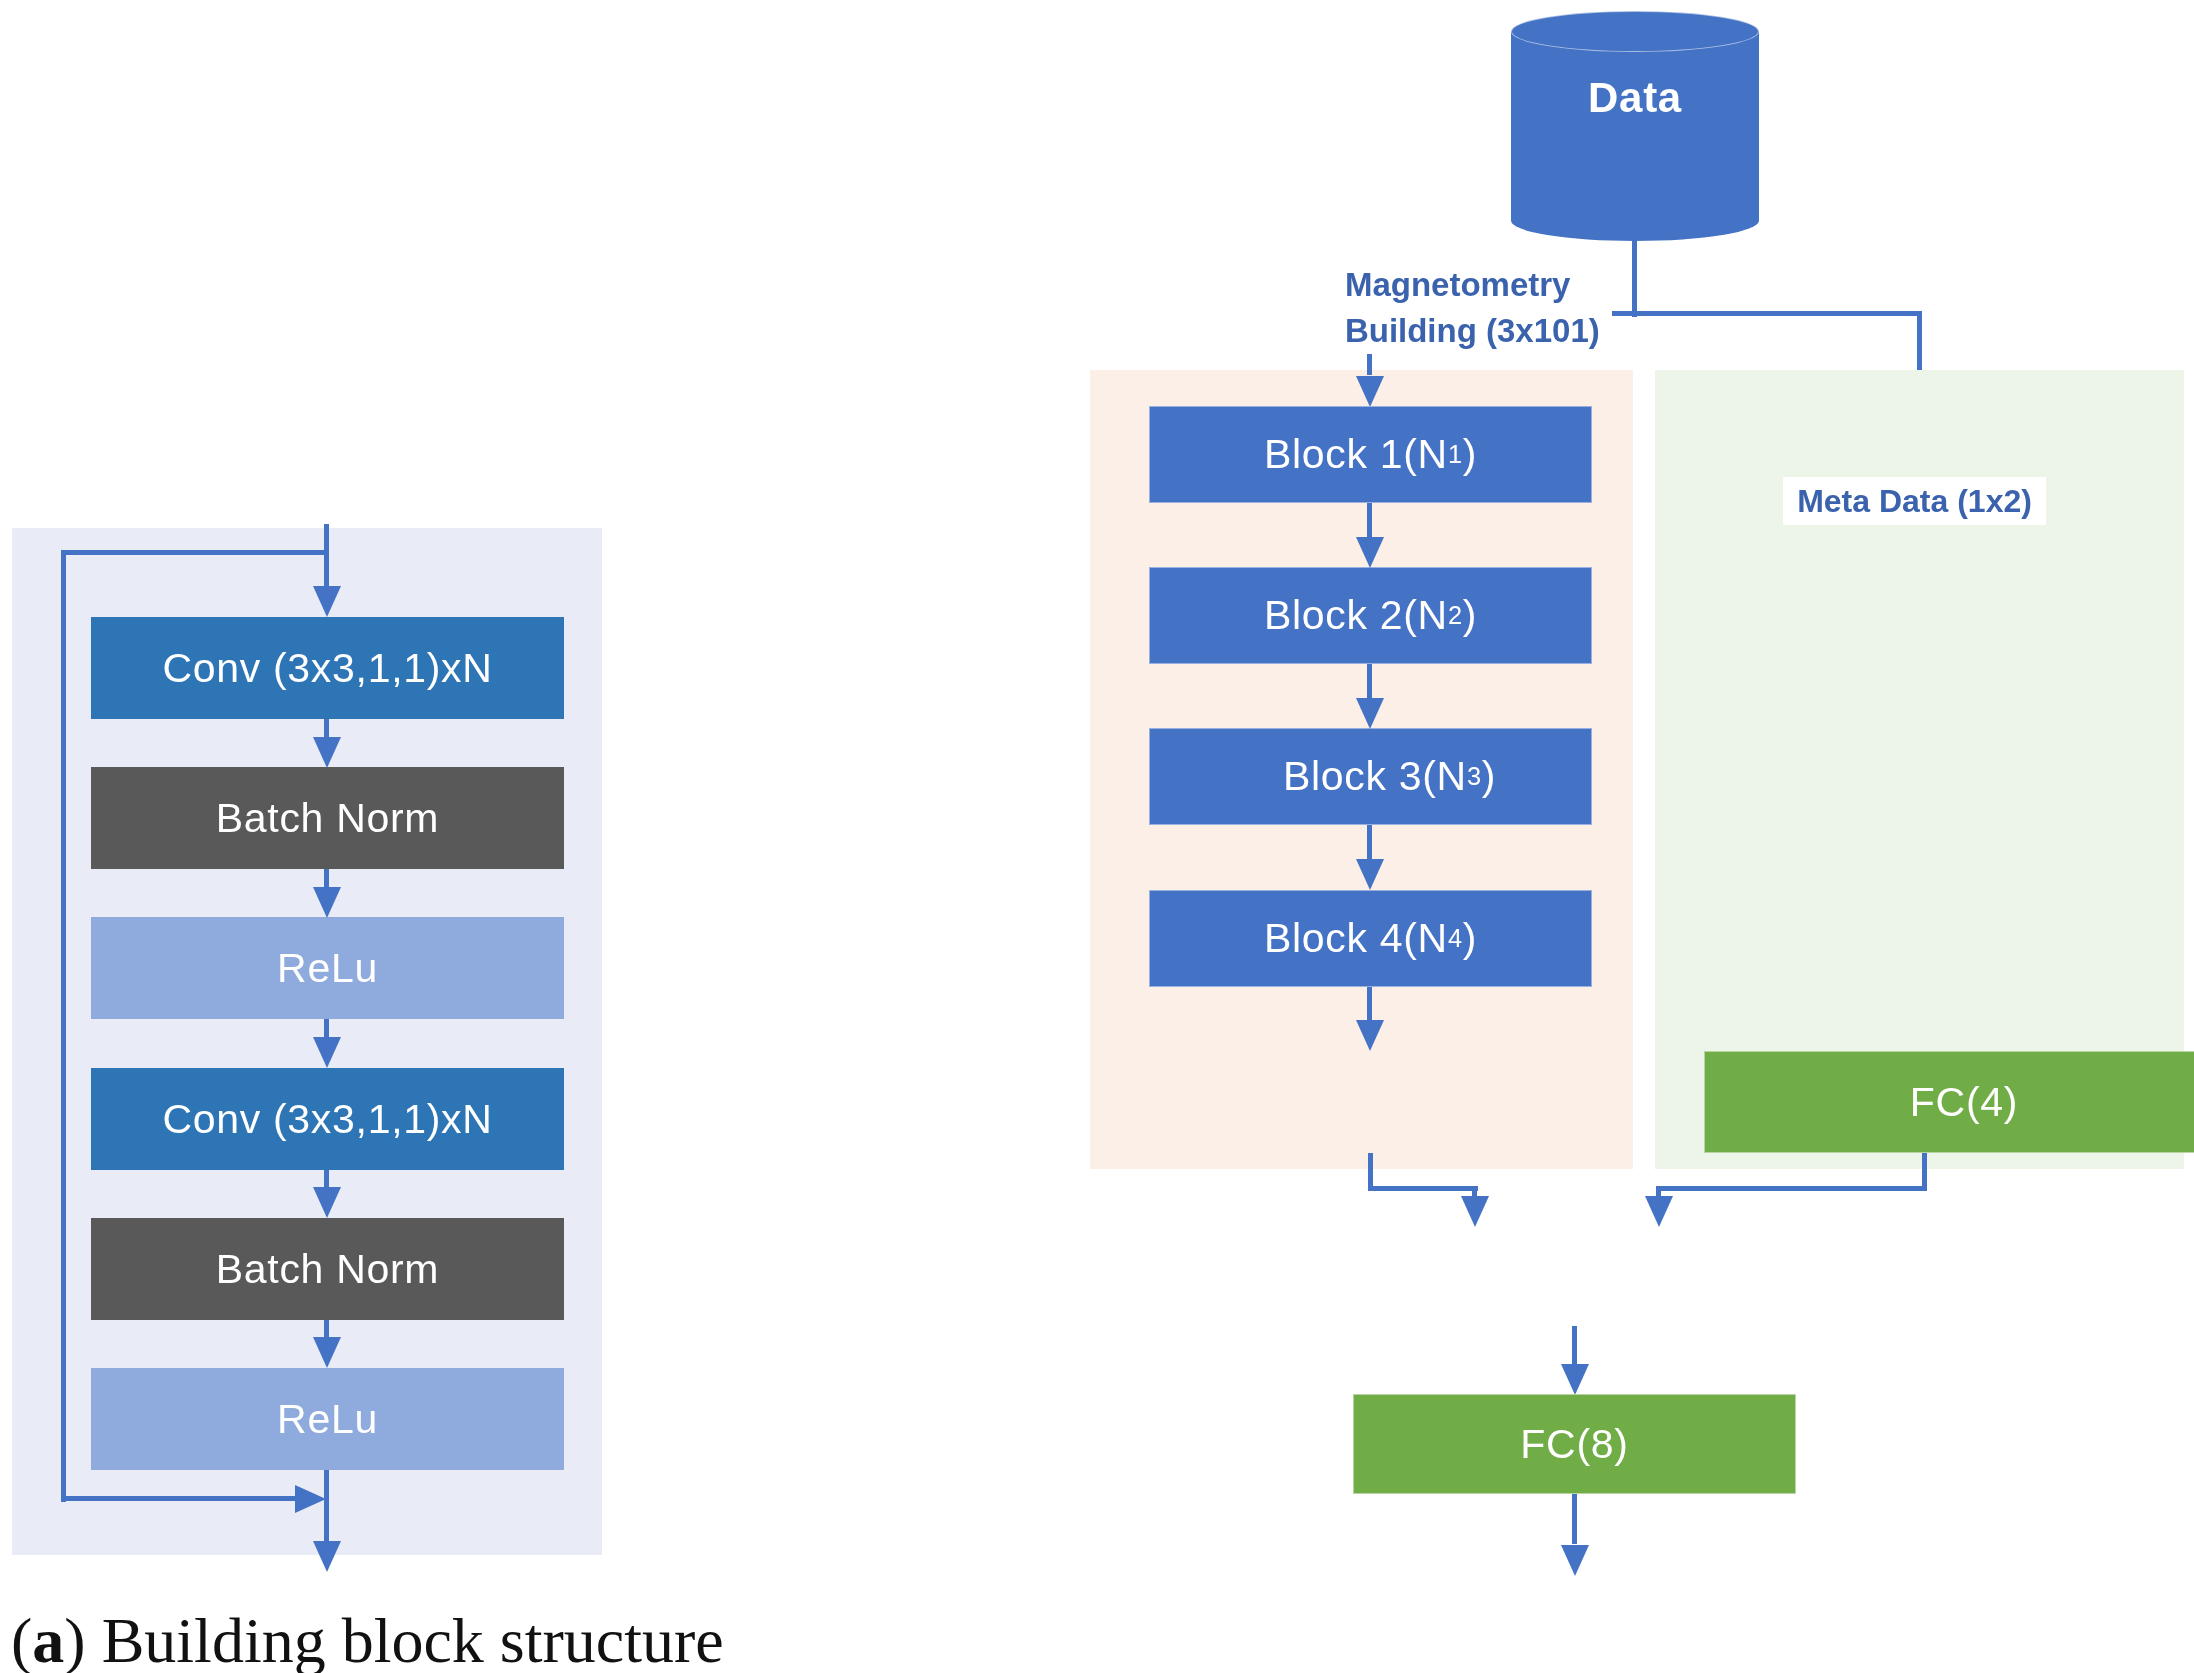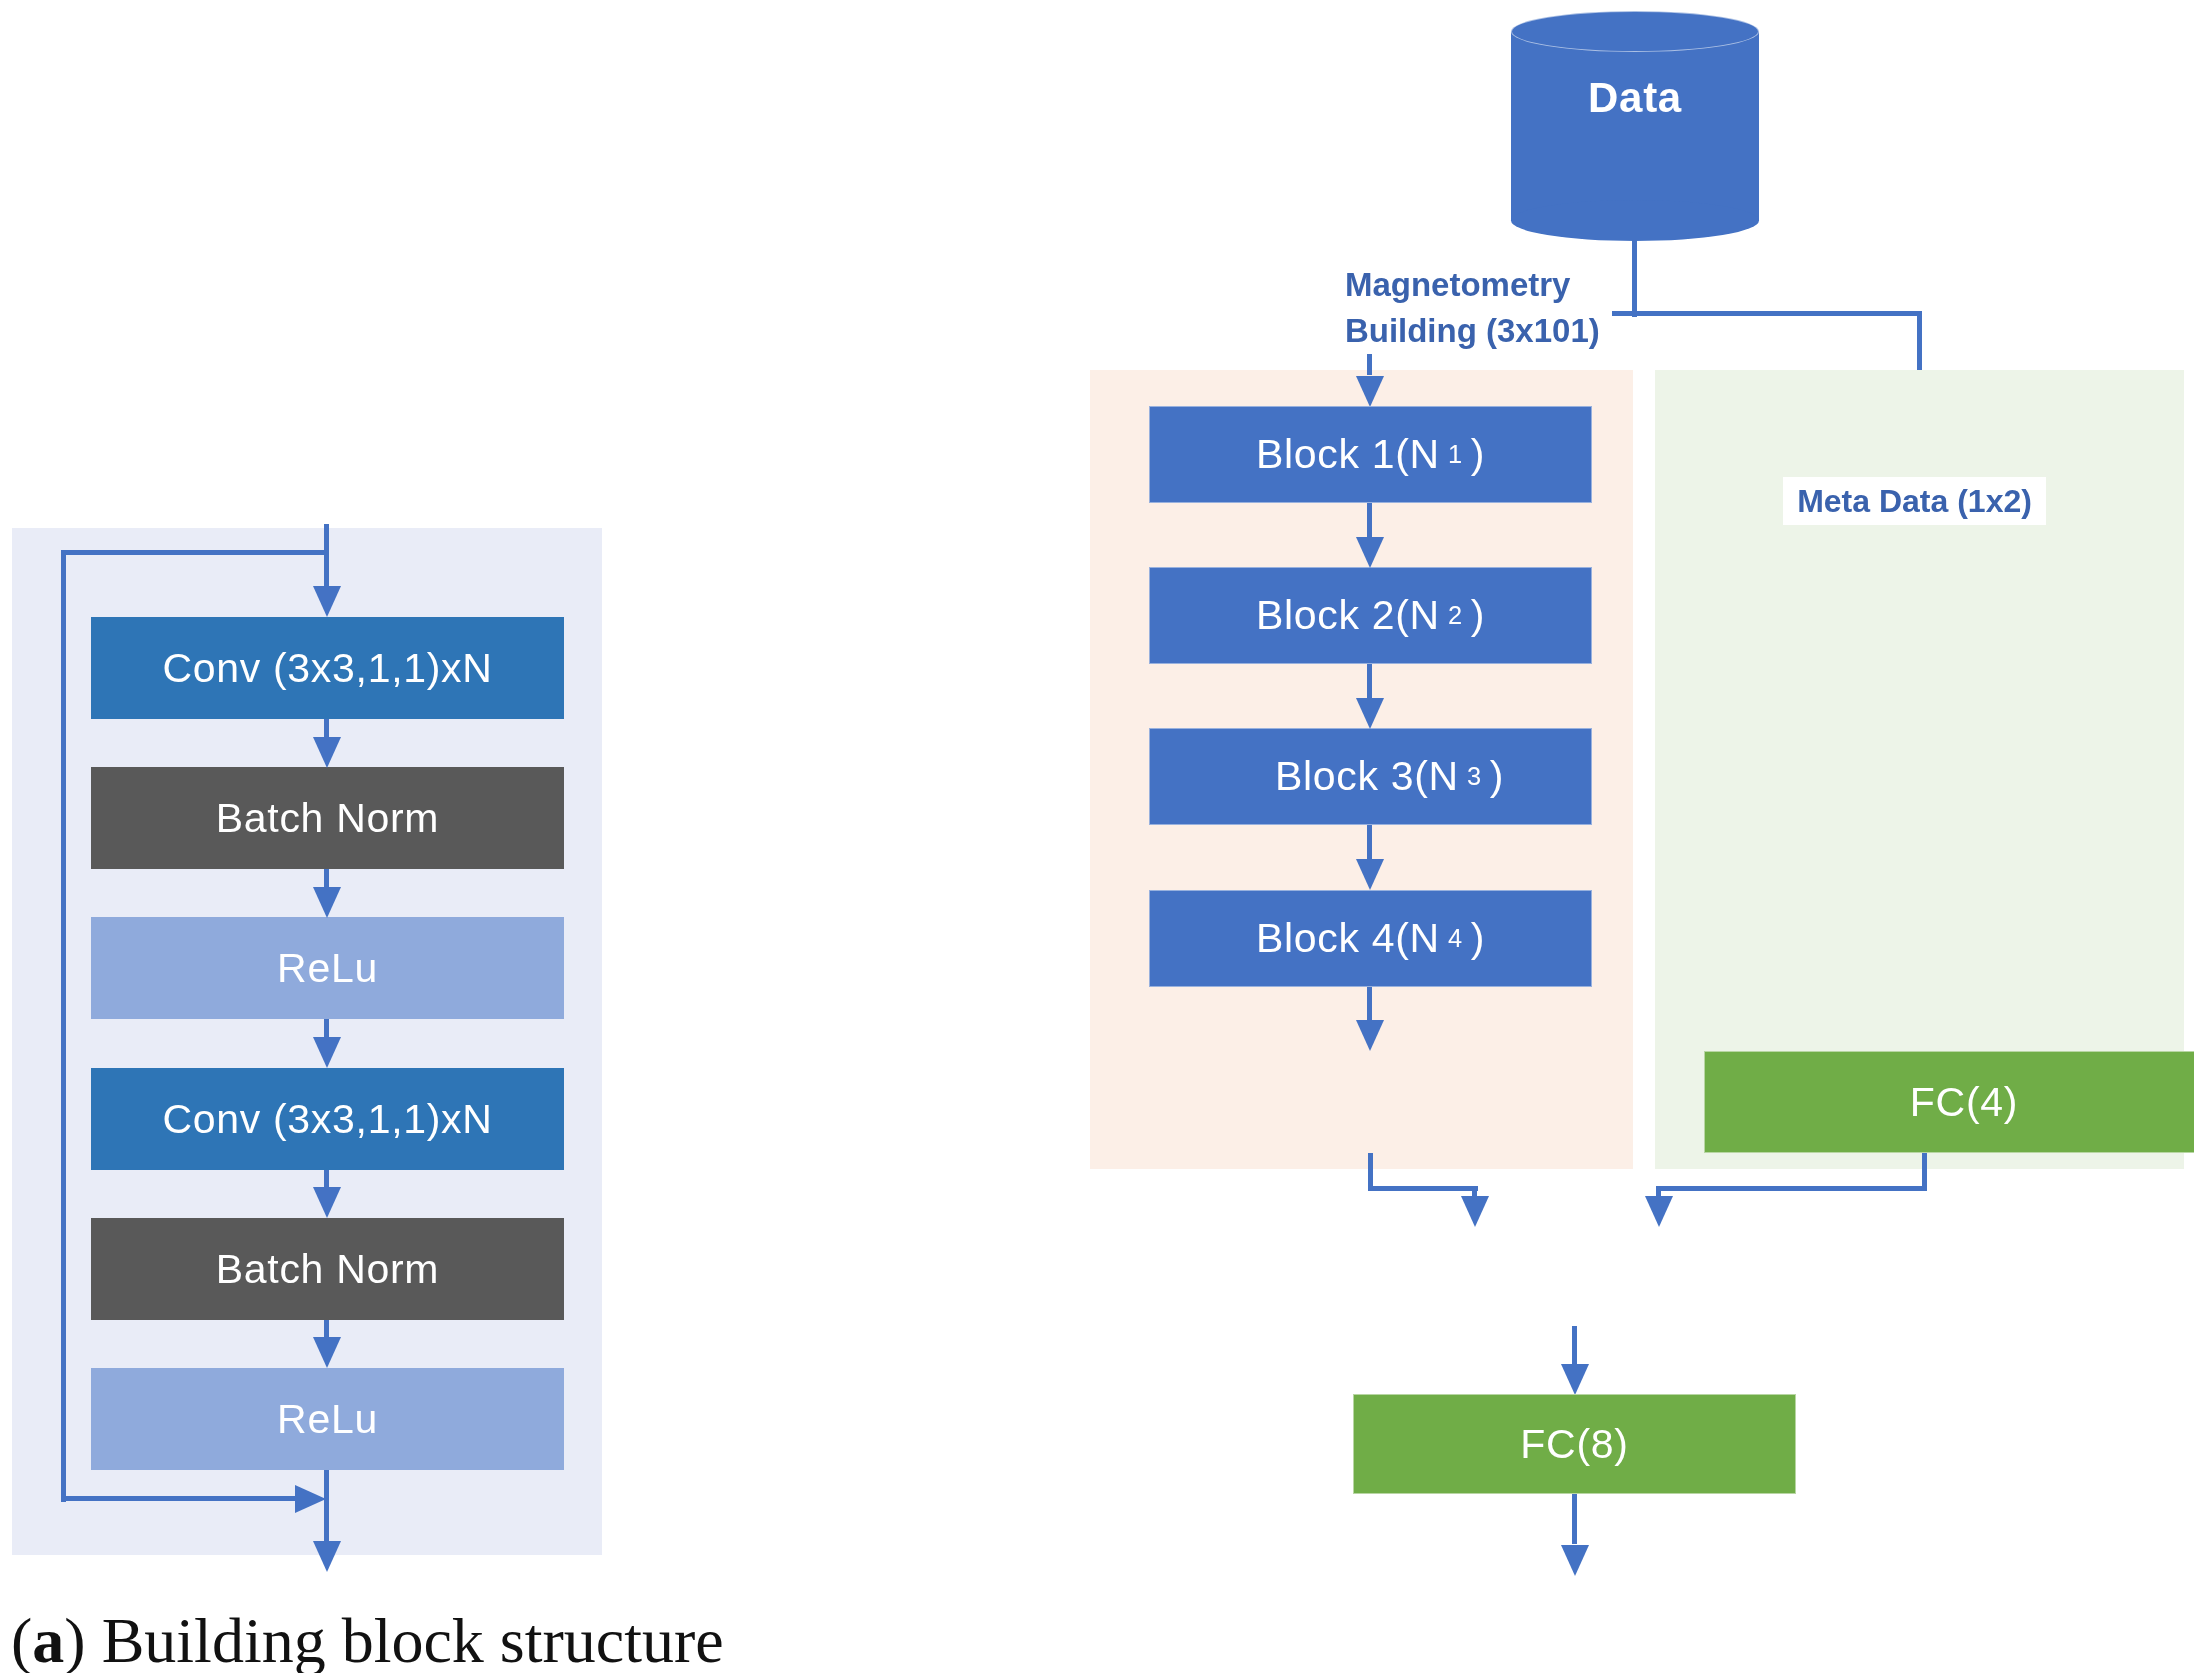--- a/index.html
+++ b/index.html
@@ -26,21 +26,21 @@
   .panel-orange{left:1090px;top:370px;width:543px;height:799px;background:var(--panel-orange-bg);}
   .panel-green{left:1655px;top:370px;width:529px;height:799px;background:var(--panel-green-bg);}
   .box{
     position:absolute;display:flex;align-items:center;justify-content:center;
     color:#ffffff;font-size:41px;letter-spacing:0.7px;box-sizing:border-box;
   }
   .box-a{left:91px;width:473px;height:102px;}
   .conv{background:var(--conv-blue);}
   .bn{background:var(--bn-gray);}
   .relu{background:var(--relu-blue);}
-  .block{left:1149px;width:443px;height:97px;background:var(--block-blue);border:1.5px solid rgba(255,255,255,0.45);gap:8px;}
+  .block{left:1149px;width:443px;height:97px;background:var(--block-blue);border:1.5px solid rgba(255,255,255,0.45);}
   .gmp{left:1149px;top:1051px;width:443px;height:102px;background:var(--gmp-orange);border:1.5px solid rgba(255,255,255,0.45);}
   .fc{background:var(--fc-green);border:1.5px solid rgba(255,255,255,0.5);}
   .sub{font-size:0.62em;vertical-align:-0.24em;}
   .vline,.hline{position:absolute;background:var(--line);}
   .vline{width:5.1px;}
   .hline{height:5.1px;}
   .tri-down{
     position:absolute;width:0;height:0;
     border-left:14px solid transparent;border-right:14px solid transparent;
     border-top:31px solid var(--line);

